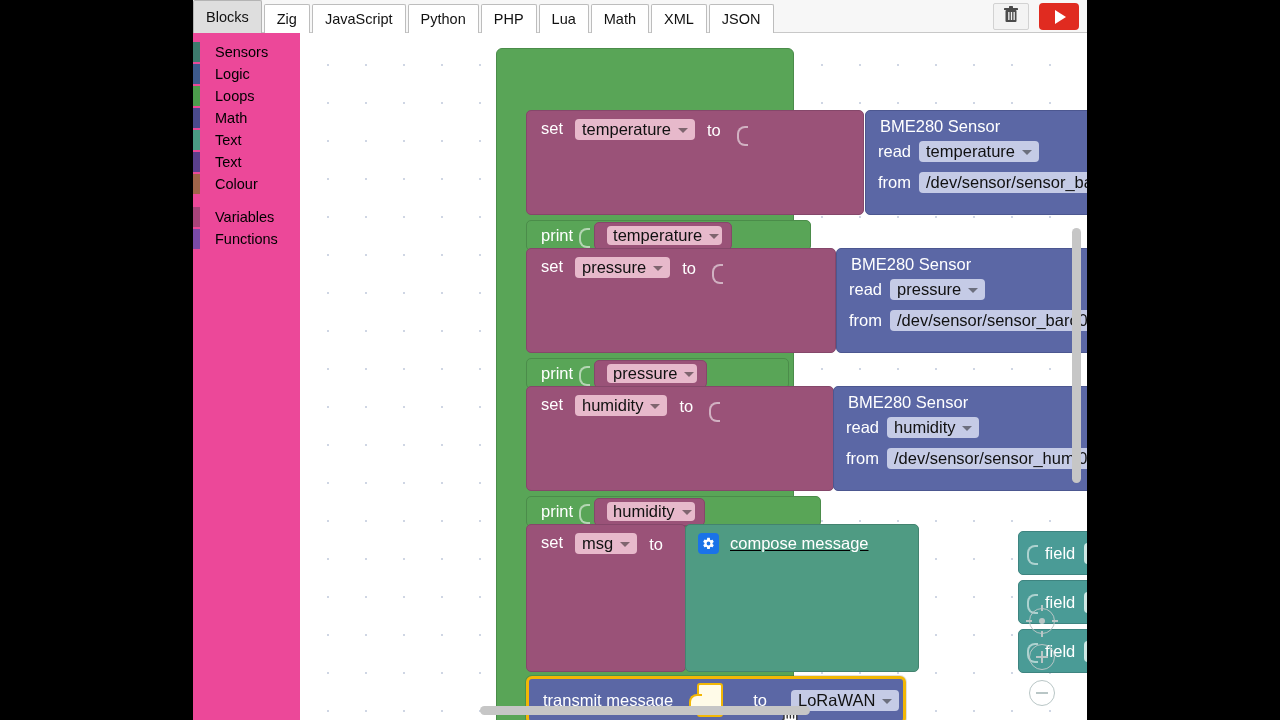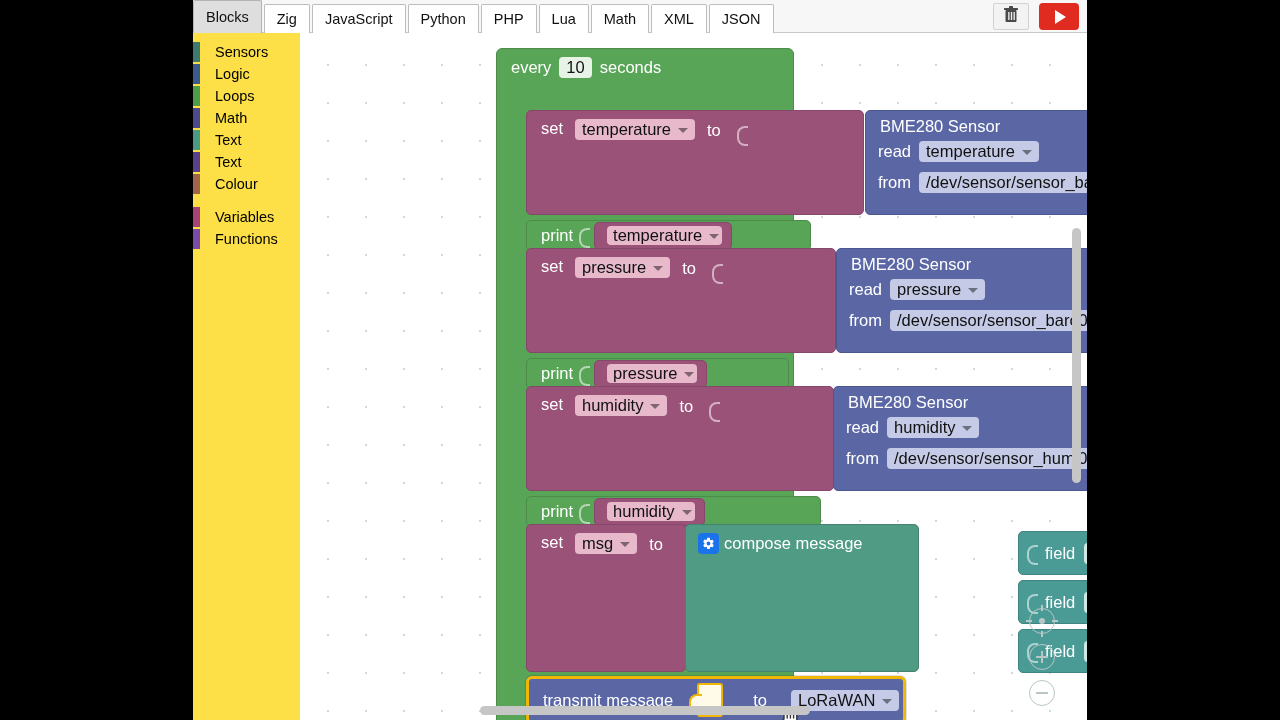--- a/index.html
+++ b/index.html
@@ -57,21 +57,21 @@
     border-left: 11px solid #fff;
     border-top: 7px solid transparent;
     border-bottom: 7px solid transparent;
     margin-left: 3px;
   }
 
   
   .sidebar {
     position: absolute; left: 0; top: 33px;
     width: 107px; height: 687px;
-    background: #fde047;
+    background: #ec4899;
   }
   .cat { position: relative; height: 22px; display: flex; align-items: center; }
   .cat .sw { position: absolute; left: 0; top: 1px; width: 7px; height: 20px; }
   .cat .lbl { margin-left: 22px; font-size: 14.5px; color: #000; }
   .cat-gap { height: 11px; }
 
   
   .workspace {
     position: absolute; left: 107px; top: 33px;
     width: 787px; height: 687px;
@@ -174,21 +174,21 @@
     border-radius: 5px; padding: 6px 10px 7px 12px;
   }
   .sensor .row { display: flex; align-items: center; gap: 8px; height: 31px; }
   .sensor .title { color: #fff; font-size: 16.5px; padding-left: 2px; }
 
   
   .compose {
     background: #4f9b83; border: 1.4px solid #43836f;
     border-radius: 5px;
   }
-  .compose-hdr { display: flex; align-items: center; gap: 5px; padding: 8px 0 0 12px; }
+  .compose-hdr { display: flex; align-items: center; gap: 11px; padding: 8px 0 0 12px; text-decoration: underline; }
   .gear {
     width: 21px; height: 21px; background: #1a73e8; border-radius: 4px;
     display: flex; align-items: center; justify-content: center;
   }
   
   .fieldrow {
     background: #4a9b96; border: 1.4px solid #3e8480;
     border-radius: 5px;
     display: flex; align-items: center; gap: 9px;
     padding-left: 14px; height: 44px;
@@ -328,25 +328,20 @@
     </div>
     <div class="cat">
       <span class="sw" style="background:#7a4aa8"></span>
       <span class="lbl">Functions</span>
     </div>
   </div>
 
   <div class="workspace">
 
     <div class="blk evt">
-      <div class="evt-hdr">
-        <span class="lbl-w">every</span>
-        <span class="field f-white">10</span>
-        <span class="lbl-w">seconds</span>
-      </div>
       <div class="evt-strip"></div>
     </div>
 
     <div class="blk stmt set" style="left:226px; top:77px; width:338px; height:105px;">
       <span class="lbl-w">set</span>
       <span class="field f-pink">
         <span>temperature</span>
         <i class="caret"></i>
       </span>
       <span class="lbl-w" style="margin-top:2px">to</span>

